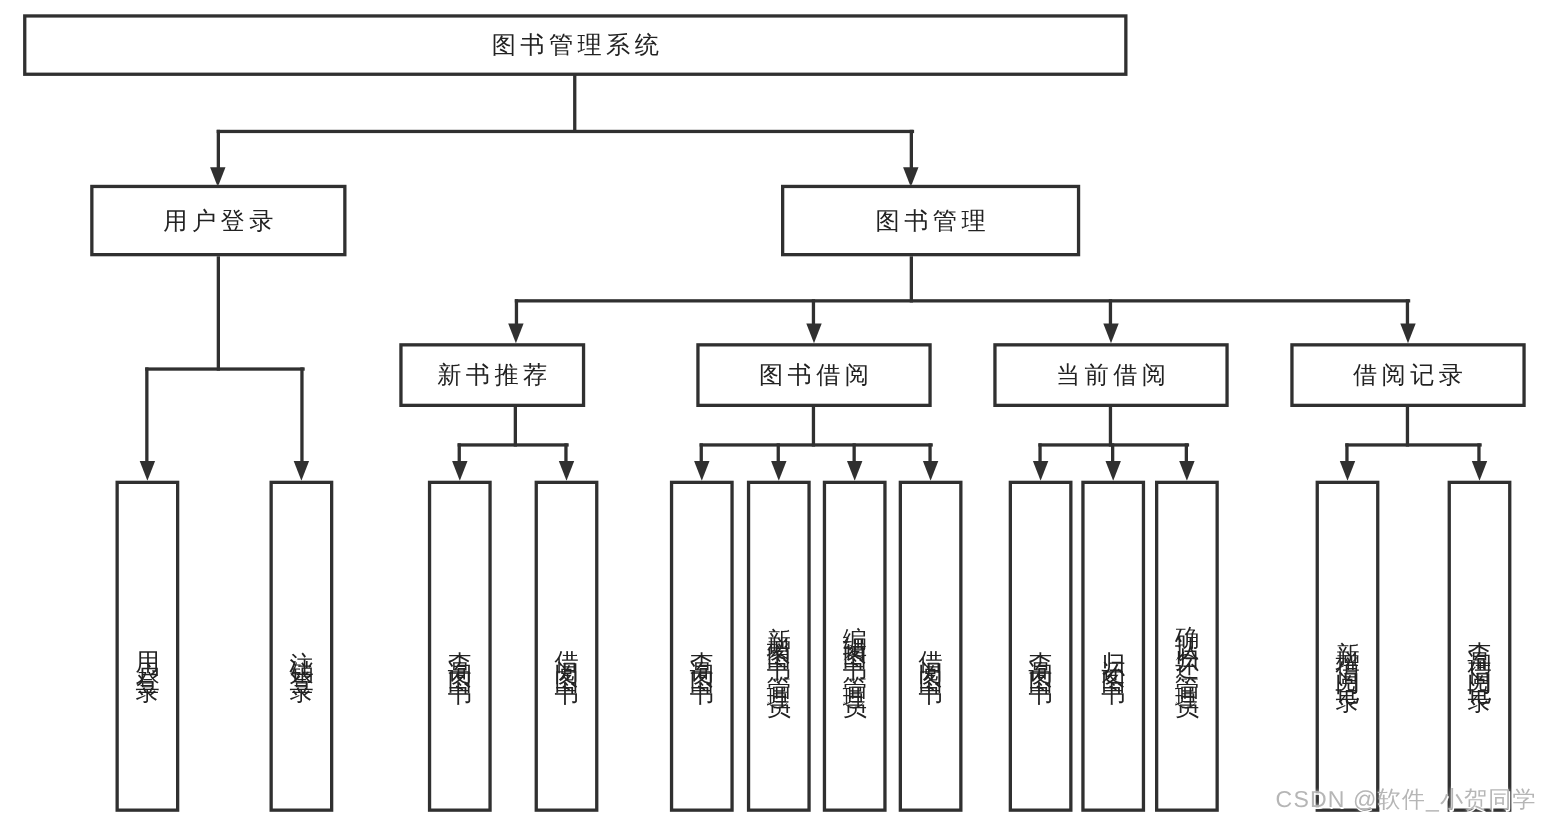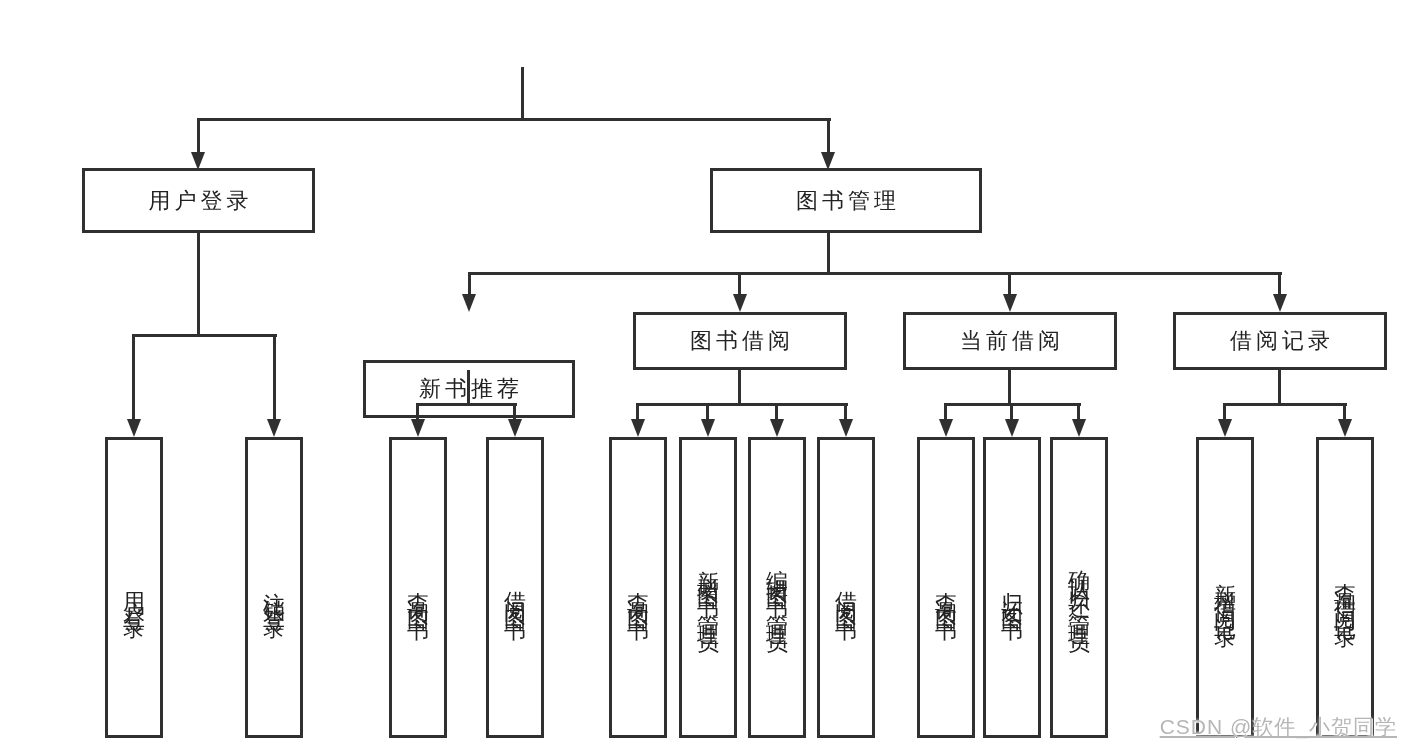--- a/index.html
+++ b/index.html
@@ -34,28 +34,31 @@
   .lh{height:3px;}
   .ah{
     position:absolute;width:0;height:0;
     border-left:7px solid transparent;border-right:7px solid transparent;
     border-top:18px solid var(--line);
   }
   .watermark{
     position:absolute;top:713px;right:8px;
     font-size:21px;letter-spacing:1px;color:var(--wm);
     text-shadow:0 0 3px #fff,1px 1px 0 #fff;
-    z-index:5;white-space:nowrap;text-decoration:underline;
+    z-index:5;white-space:nowrap;
   }
 </style>
 </head>
 <body>
 
 <div class="canvas">
 
+  <div class="box" style="left:21px;top:13px;width:1004px;height:56px;">
+    <span class="hlabel">图书管理系统</span>
+  </div>
 
   <div class="lv" style="left:521px;top:67px;height:53px;"></div>
   <div class="lh" style="left:197px;top:118px;width:634px;"></div>
   <div class="lv" style="left:197px;top:118px;height:36px;"></div>
   <div class="ah" style="left:191px;top:152px;"></div>
   <div class="lv" style="left:827px;top:118px;height:36px;"></div>
   <div class="ah" style="left:821px;top:152px;"></div>
 
   <div class="box" style="left:82px;top:168px;width:233px;height:65px;">
     <span class="hlabel">用户登录</span>
@@ -75,21 +78,21 @@
   <div class="lh" style="left:468px;top:272px;width:814px;"></div>
   <div class="lv" style="left:468px;top:272px;height:24px;"></div>
   <div class="ah" style="left:462px;top:294px;"></div>
   <div class="lv" style="left:738px;top:272px;height:24px;"></div>
   <div class="ah" style="left:733px;top:294px;"></div>
   <div class="lv" style="left:1008px;top:272px;height:24px;"></div>
   <div class="ah" style="left:1003px;top:294px;"></div>
   <div class="lv" style="left:1278px;top:272px;height:24px;"></div>
   <div class="ah" style="left:1273px;top:294px;"></div>
 
-  <div class="box" style="left:363px;top:312px;width:212px;height:58px;margin-top:48px;">
+  <div class="box" style="left:363px;top:312px;width:169px;height:58px;">
     <span class="hlabel">新书推荐</span>
   </div>
   <div class="box" style="left:633px;top:312px;width:214px;height:58px;">
     <span class="hlabel">图书借阅</span>
   </div>
   <div class="box" style="left:903px;top:312px;width:214px;height:58px;">
     <span class="hlabel">当前借阅</span>
   </div>
   <div class="box" style="left:1173px;top:312px;width:214px;height:58px;">
     <span class="hlabel">借阅记录</span>

